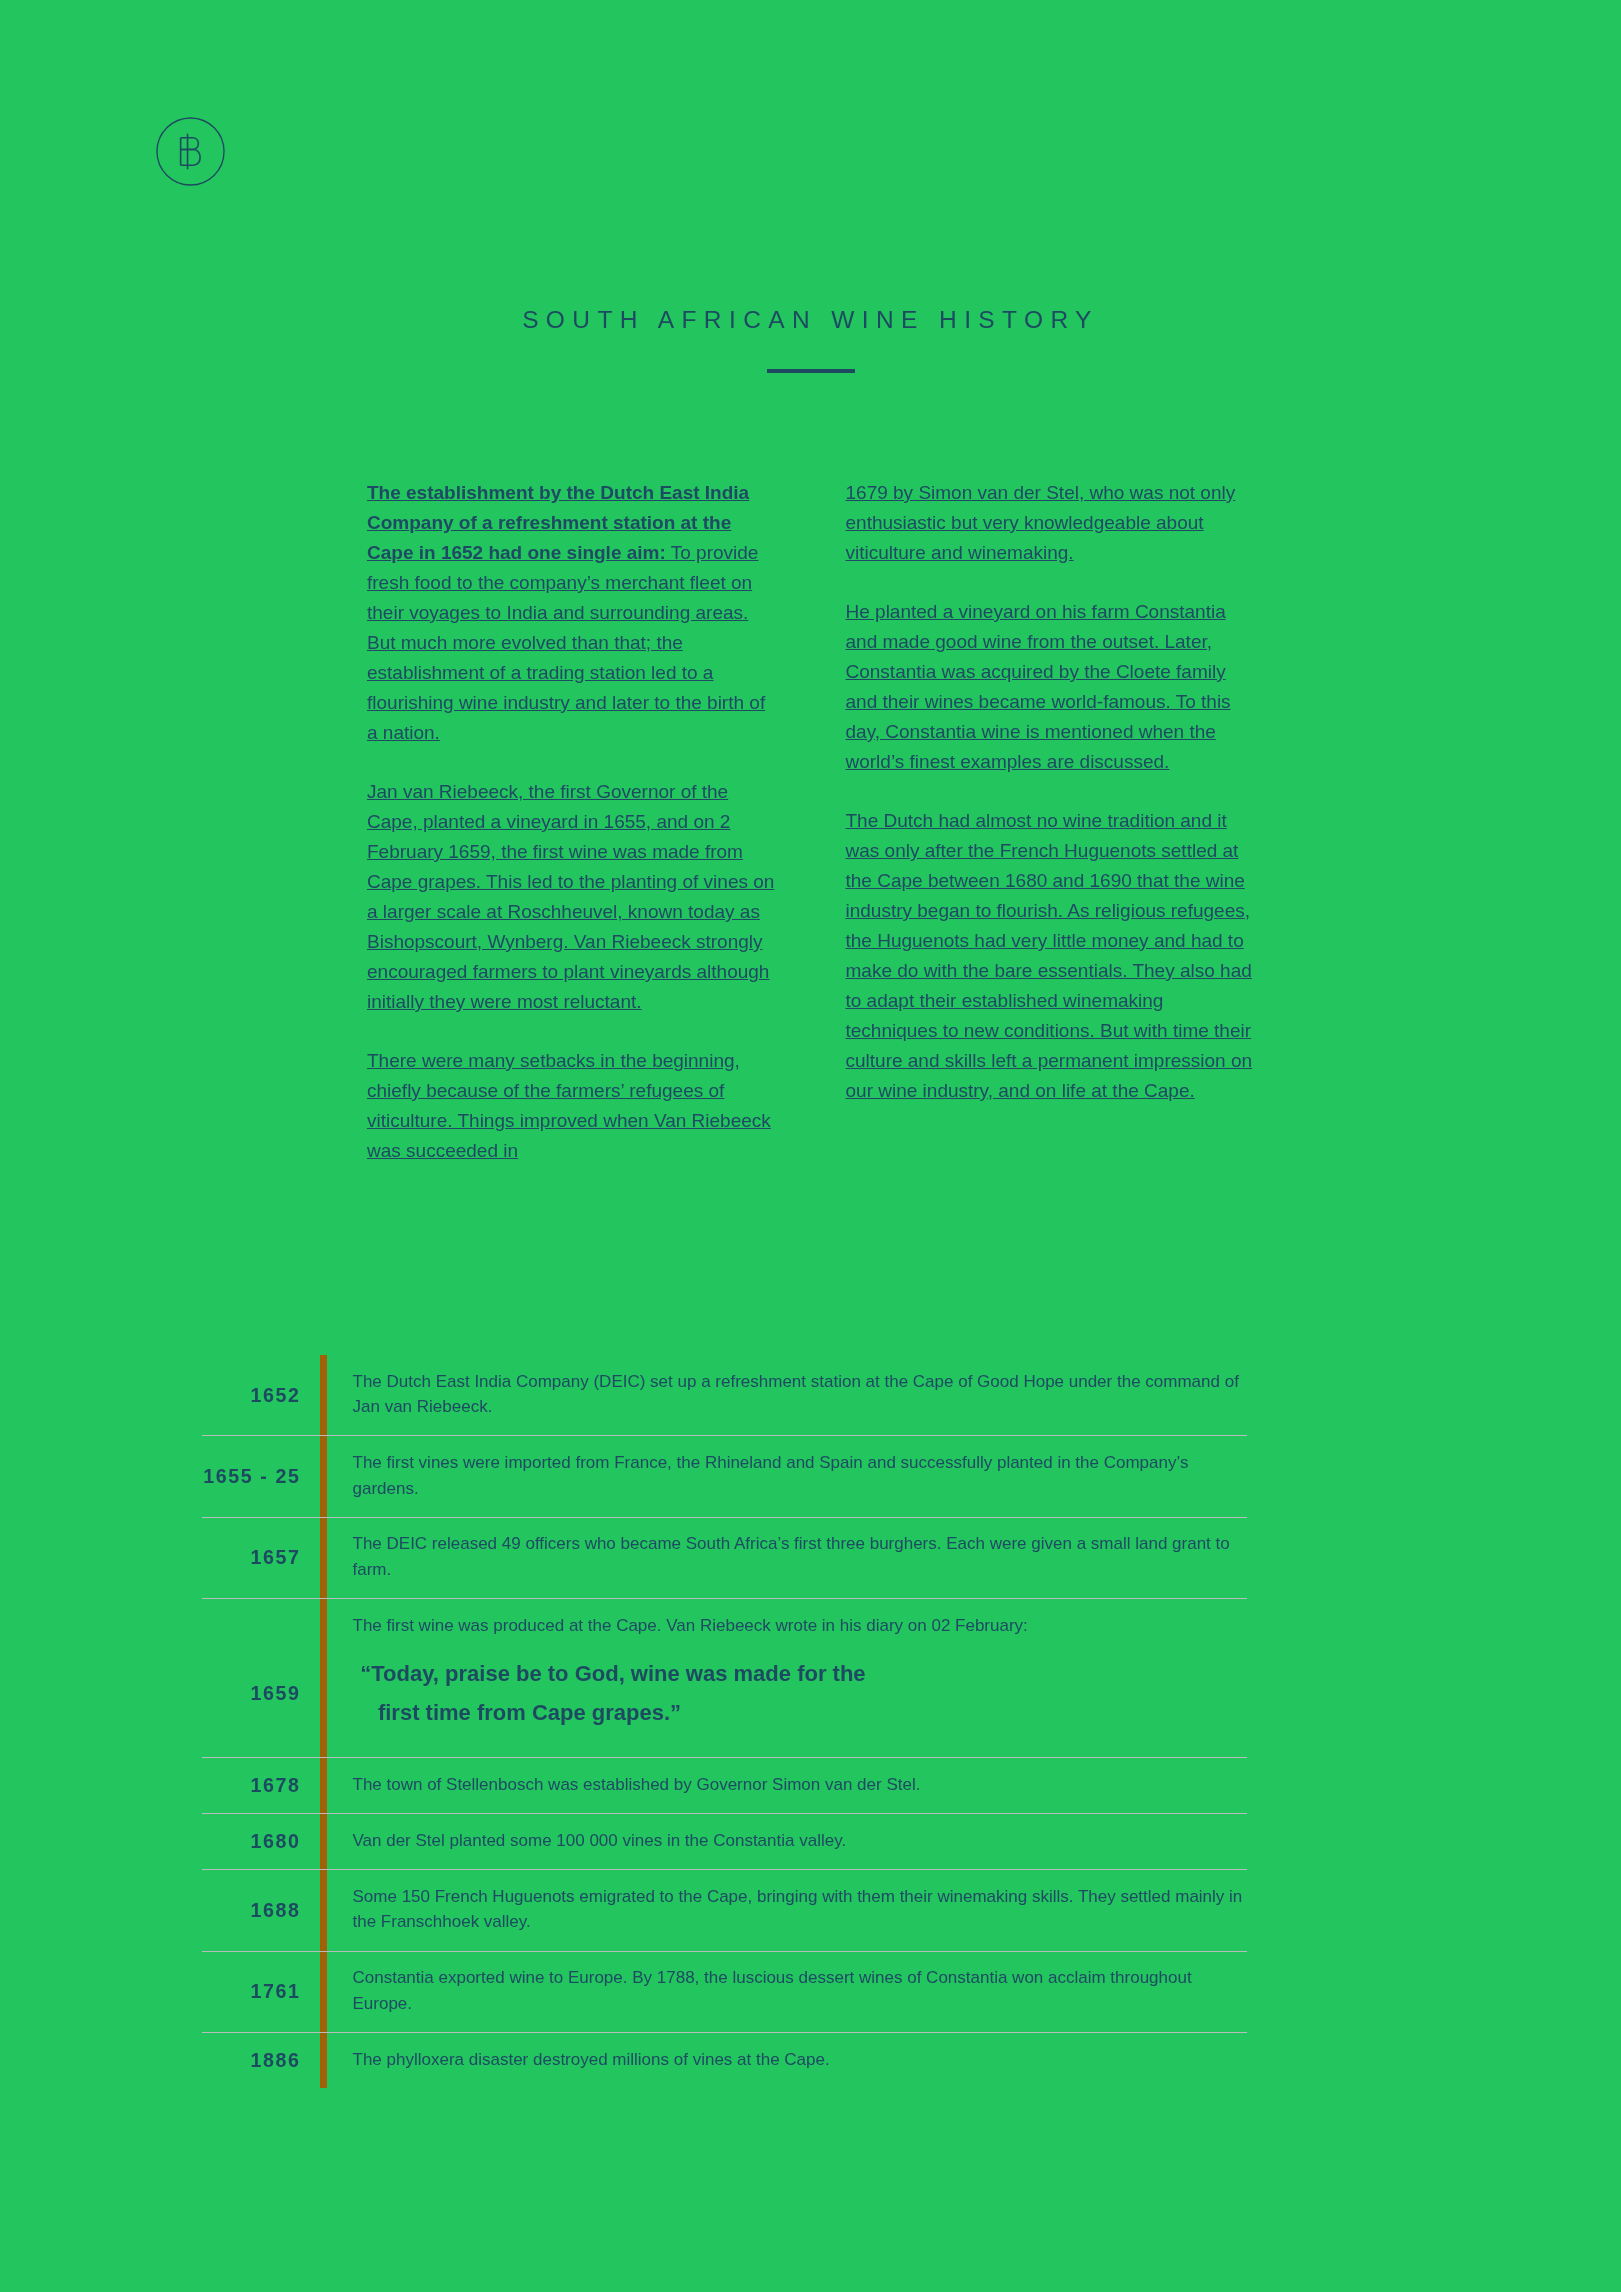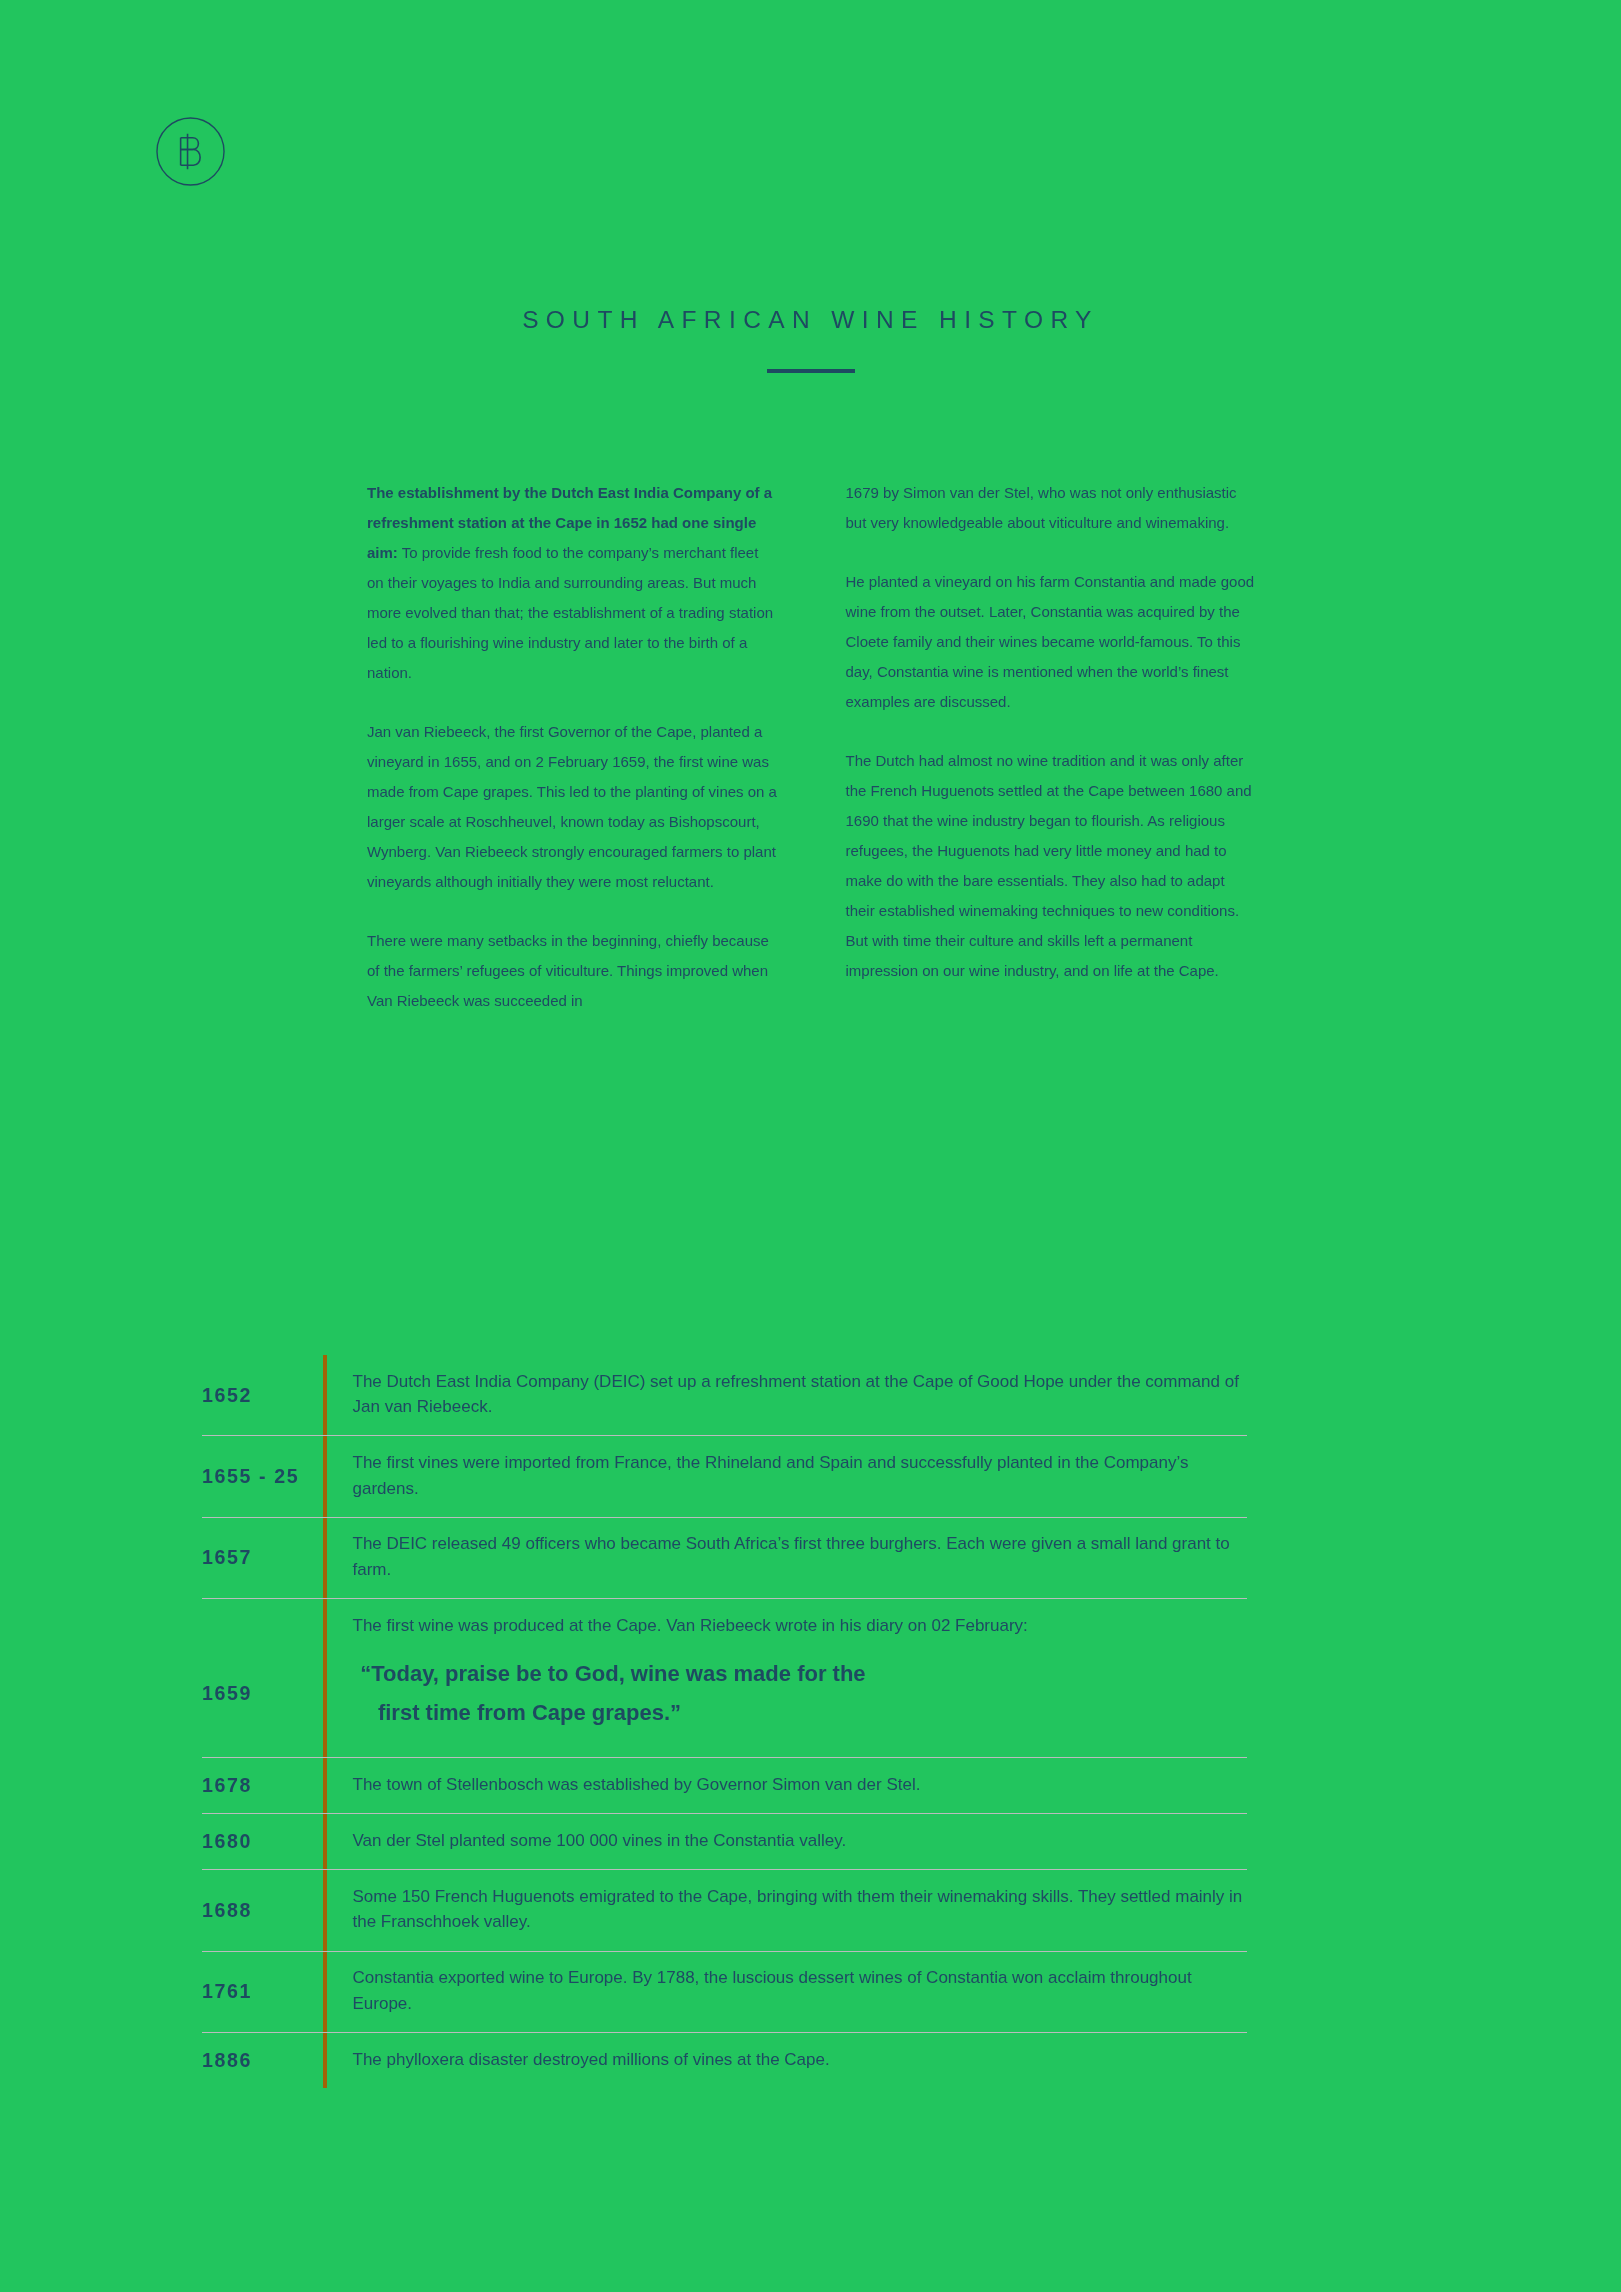--- a/index.html
+++ b/index.html
@@ -60,23 +60,24 @@
     top: 478px;
     width: 890px;
     display: flex;
     gap: 67px;
   }
   .col {
     width: 412px;
   }
   .col p {
     margin: 0 0 29px 0;
-    font-size: 15px;
+    font-size: 19px;
     line-height: 30px;
     color: #1f4a63;
+    text-decoration: underline;
   }
   .col p:last-child { margin-bottom: 0; }
   .col .lead b {
     font-weight: 700;
   }
 
   
   .timeline {
     position: absolute;
     left: 202px;
@@ -90,21 +91,22 @@
   }
   .row:last-child { border-bottom: none; }
   .year-cell {
     width: 125px;
     flex: 0 0 125px;
     text-align: right;
     padding: 13.7px 19.6px 13.7px 0;
     box-sizing: border-box;
     display: flex;
     align-items: center;
-    border-right: 4px solid #a16207;
+    justify-content: flex-end;
+    border-right: 7px solid #a16207;
   }
   .year {
     font-size: 19.6px;
     font-weight: 700;
     letter-spacing: 1.6px;
     color: #1e4a61;
     font-family: "Liberation Sans", sans-serif;
   }
   .desc-cell {
     flex: 1 1 auto;

